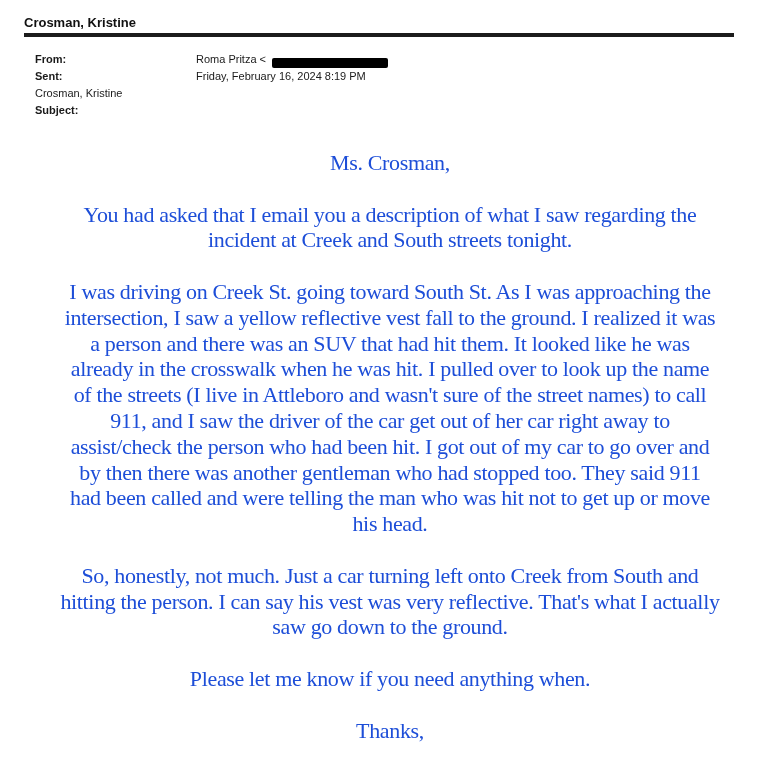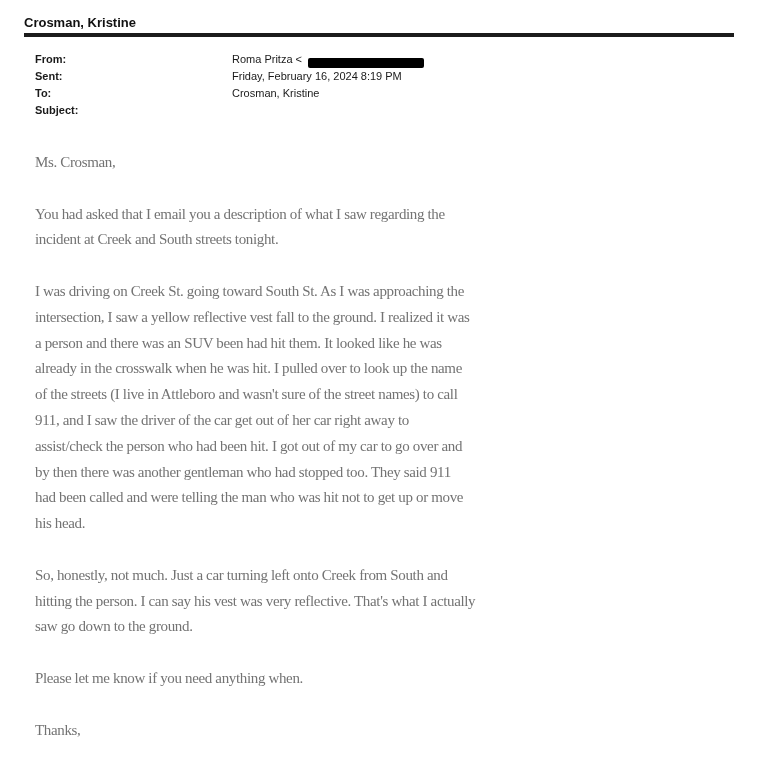--- a/index.html
+++ b/index.html
@@ -1,24 +1,24 @@
 <!DOCTYPE html>
 <html><head>
   <meta charset="utf-8">
   <style>
     html, body { margin: 0; padding: 0; background: #ffffff; }
     body { width: 768px; height: 783px; position: relative; overflow: hidden; color: #1e1e1e; }
     .owner { position: absolute; left: 24px; top: 15px; font-family: "Liberation Sans", sans-serif; font-weight: bold; font-size: 13px; color: #111; }
     .rule { position: absolute; left: 24px; top: 33px; width: 710px; height: 4px; background: #1c1c1c; }
     .meta { position: absolute; left: 35px; top: 51px; font-family: "Liberation Sans", sans-serif; font-size: 11px; color: #1a1a1a; }
     .meta-row { display: flex; height: 17px; line-height: 17px; }
-    .meta-label { width: 197px; font-weight: bold; }
+    .meta-label { width: 161px; font-weight: bold; }
     .meta-value { display: flex; align-items: flex-end; }
     .redact { display: inline-block; width: 116px; height: 10px; background: #000; margin-left: 6px; border-radius: 2px; }
-    .body { position: absolute; left: 35px; top: 150px; width: 710px; font-family: "Liberation Serif", serif; font-size: 15px; line-height: 25.8px; color: #737373; letter-spacing: -0.35px; }
+    .body { position: absolute; left: 35px; top: 150px; width: 710px; font-family: "Liberation Serif", serif; font-size: 22px; line-height: 25.8px; color: #1d4ed8; letter-spacing: -0.35px; text-align: center; }
     .para { margin: 0 0 25.8px 0; }
     .line { display: block; white-space: nowrap; }
     .hl { text-decoration-color: #e646e8; text-decoration-thickness: 2.5px; text-underline-offset: 5px; }
   </style>
 </head>
 <body>
 
 <div class="owner">Crosman, Kristine</div>
 <div class="rule"></div>
 
@@ -28,42 +28,41 @@
     <span class="meta-value">
       <span>Roma Pritza &lt;</span>
       <span class="redact"></span>
     </span>
   </div>
   <div class="meta-row">
     <span class="meta-label">Sent:</span>
     <span class="meta-value">Friday, February 16, 2024 8:19 PM</span>
   </div>
   <div class="meta-row">
-    <span class="meta-label">To:</span>
     <span class="meta-value">Crosman, Kristine</span>
   </div>
   <div class="meta-row">
     <span class="meta-label">Subject:</span>
   </div>
 </div>
 
 <div class="body">
   <p class="para">
       <span class="line">Ms. Crosman,</span>
     </p>
 
   <p class="para">
     <span class="line">You had asked that I email you a description of what I saw regarding the</span>
     <span class="line">incident at Creek and South streets tonight.</span>
   </p>
 
   <p class="para">
     <span class="line">I was driving on Creek St. going toward South St. As I was approaching the</span>
     <span class="line"><span>intersection, I </span><span class="hl">saw a yellow reflective vest</span><span> fall to the ground. I realized it was</span></span>
-    <span class="line">a person and there was an SUV been had hit them. It looked like he was</span>
+    <span class="line">a person and there was an SUV that had hit them. It looked like he was</span>
     <span class="line"><span class="hl">already in the crosswalk when he was hit.</span><span> I pulled over to look up the name</span></span>
     <span class="line">of the streets (I live in Attleboro and wasn't sure of the street names) to call</span>
     <span class="line">911, and I saw the driver of the car get out of her car right away to</span>
     <span class="line">assist/check the person who had been hit. I got out of my car to go over and</span>
     <span class="line">by then there was another gentleman who had stopped too. They said 911</span>
     <span class="line">had been called and were telling the man who was hit not to get up or move</span>
     <span class="line">his head.</span>
   </p>
 
   <p class="para">

